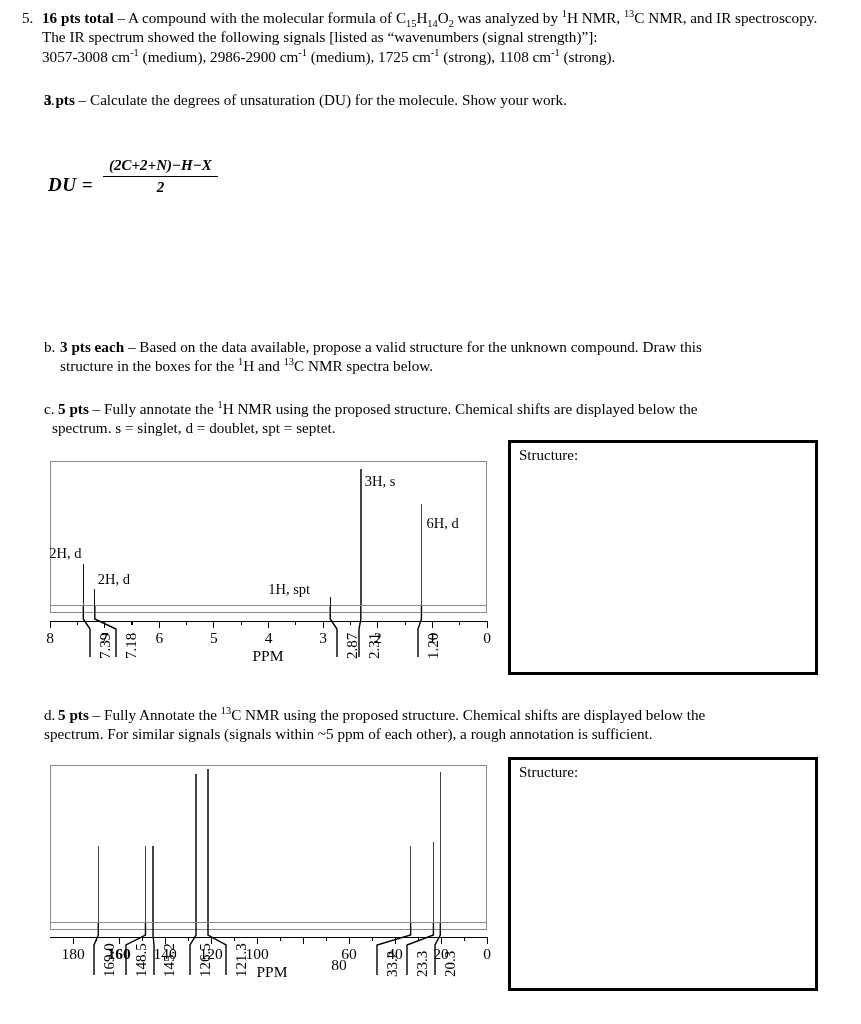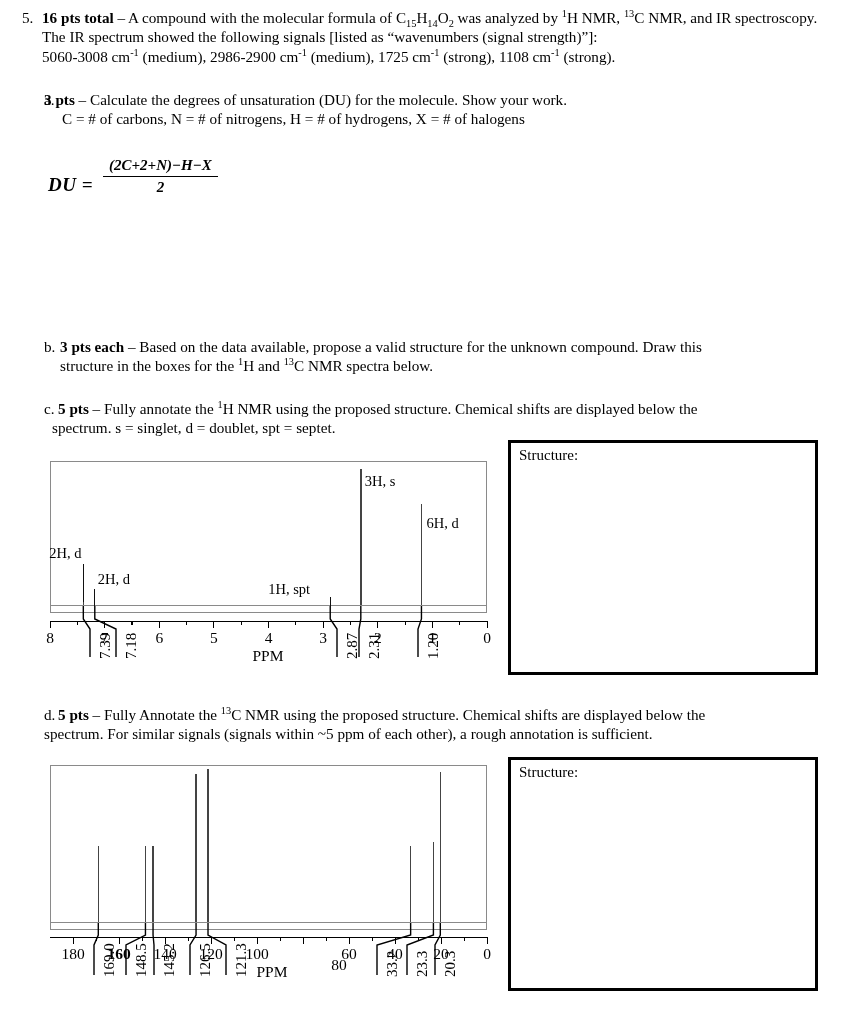--- a/index.html
+++ b/index.html
@@ -192,30 +192,29 @@
 </style>
 </head>
 <body>
 
 <div class="page">
 
   <div class="q-num">
     <span class="numcol">5.</span>
     <div class="bodycol">
       <b>16 pts total</b><span> – </span><span>A compound with the molecular formula of C</span><sub>15</sub>H<sub>14</sub>O<sub>2</sub><span> was analyzed by </span><sup>1</sup><span>H NMR, </span><sup>13</sup><span>C NMR, and IR spectroscopy. The IR spectrum showed the following signals [listed as “wavenumbers (signal strength)”]:</span><br>
-      <span>5060-3008 cm</span><sup>-1</sup><span> (medium), 2986-2900 cm</span><sup>-1</sup><span> (medium), 1725 cm</span><sup>-1</sup><span> (strong), 1108 cm</span><sup>-1</sup><span> (strong).</span>
+      <span>3057-3008 cm</span><sup>-1</sup><span> (medium), 2986-2900 cm</span><sup>-1</sup><span> (medium), 1725 cm</span><sup>-1</sup><span> (strong), 1108 cm</span><sup>-1</sup><span> (strong).</span>
     </div>
   </div>
 
   <div class="part-a">
     <span class="lab">a.</span>
     <div class="txt">
       <b>3 pts</b><span> – Calculate the degrees of unsaturation (DU) for the molecule. Show your work.</span>
     </div>
-    <div class="line2">C = # of carbons, N = # of nitrogens, H = # of hydrogens, X = # of halogens</div>
   </div>
 
   <div class="du-formula">
     <span class="lhs">DU  =</span>
     <span class="du-frac">
       <span class="numer">(2C+2+N)−H−X</span>
       <span class="denom">2</span>
     </span>
   </div>
 

